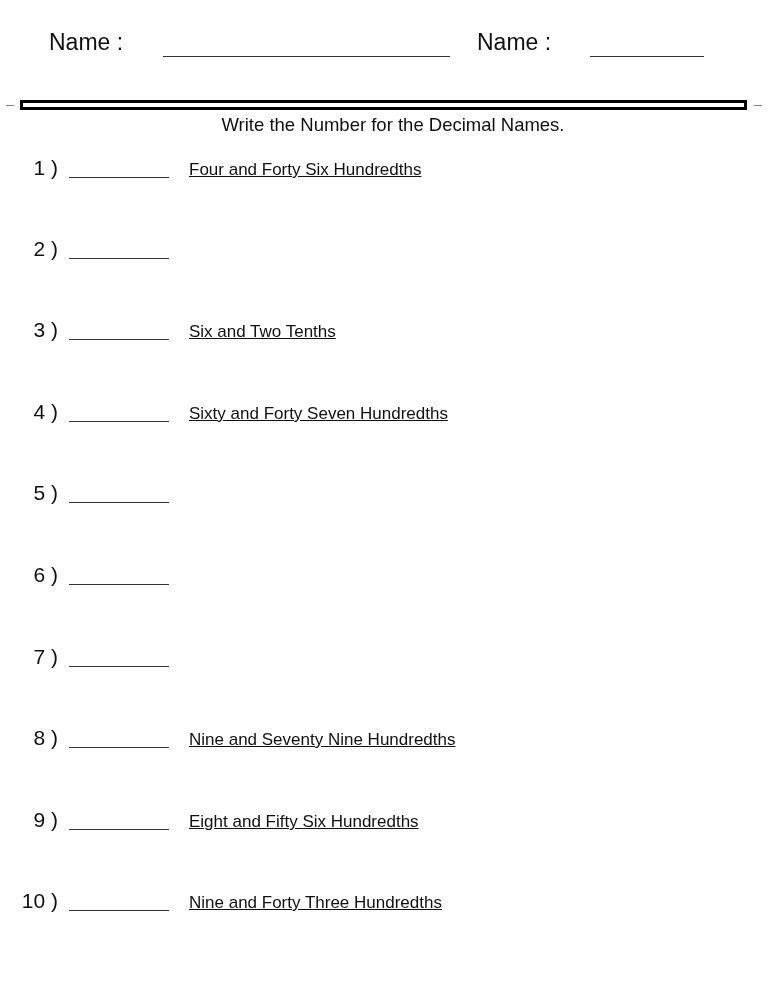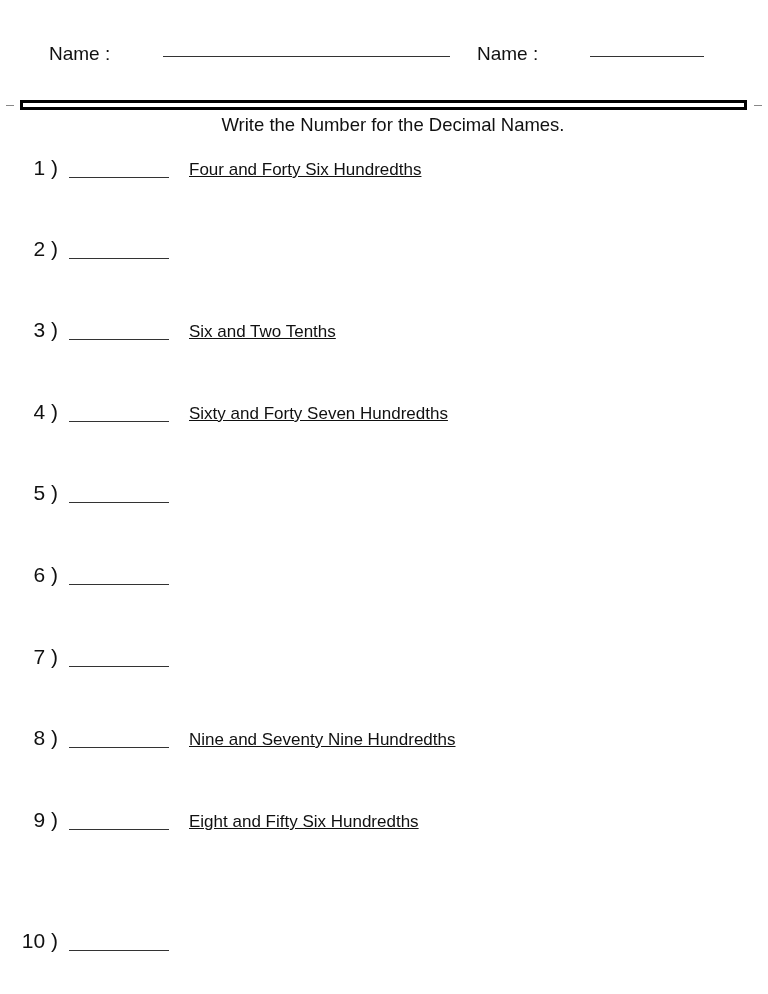--- a/index.html
+++ b/index.html
@@ -1,20 +1,20 @@
 <!DOCTYPE html>
 <html><head>
   <meta charset="utf-8">
   <style>
     html, body { margin: 0; padding: 0; background: #ffffff; }
     body {
       width: 768px; height: 994px; position: relative; overflow: hidden;
       font-family: "Liberation Sans", sans-serif; color: #111;
     }
-    .hdr-label { position: absolute; font-size: 19px; top: 43px; }
+    .hdr-label { position: absolute; font-size: 23px; top: 29px; }
     .hdr-line { position: absolute; height: 0; border-top: 1.5px solid #333; }
     .side-tick { position: absolute; top: 105px; width: 8px; border-top: 1px solid #888; }
     .bar {
       position: absolute; left: 20px; top: 100px; width: 721px; height: 4px;
       border: 3px solid #000; background: #fff;
     }
     .instr {
       position: absolute; top: 114px; left: 0; width: 786px; text-align: center;
       font-size: 18.5px;
     }
@@ -78,17 +78,18 @@
   <div class="row" style="top:726px;">
     <span class="num">8 )</span>
     <div class="blank"></div>
     <span class="prompt">Nine and Seventy Nine Hundredths</span>
   </div>
   <div class="row" style="top:808px;">
     <span class="num">9 )</span>
     <div class="blank"></div>
     <span class="prompt">Eight and Fifty Six Hundredths</span>
   </div>
-  <div class="row" style="top:889px;margin-top:40px;">
+  <div class="row" style="top:889px;">
     <span class="num">10 )</span>
     <div class="blank"></div>
+    <span class="prompt">Nine and Forty Three Hundredths</span>
   </div>
 </div>
 
 </body></html>

